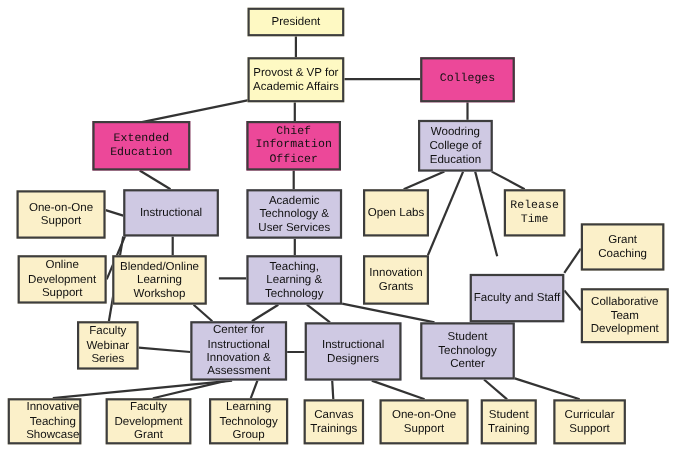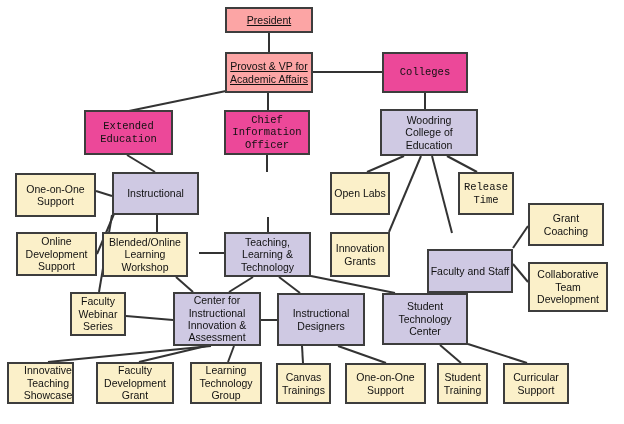--- a/index.html
+++ b/index.html
@@ -30,21 +30,21 @@
     display: flex;
     align-items: center;
     justify-content: center;
     text-align: center;
     white-space: pre-line;
     font-size: 10.5px;
     line-height: 1.18;
     color: #111111;
     z-index: 2;
   }
-  .node.green  { background: #fca5a5; text-decoration: underline; }
+  .node.green  { background: #fef9c3; }
   .node.blue   { background: #ec4899; font-family: Liberation Mono, monospace; }
   .node.purple { background: #cfc9e3; }
   .node.yellow { background: #fbf0c9; }
 </style>
 </head>
 <body>
 
 <div id="canvas">
   <svg id="edges-svg" viewBox="0 0 624 424" xmlns="http://www.w3.org/2000/svg">
       <line x1="269" y1="33" x2="269" y2="52" stroke="#333333" stroke-width="2"></line>
@@ -83,26 +83,29 @@
 
 <div class="node green" style="left: 225px; top: 7px; width: 88px; height: 26px;">President</div>
     <div class="node green" style="left: 225px; top: 52px; width: 88px; height: 41px;">Provost &amp; VP for
 Academic Affairs</div>
     <div class="node blue" style="left: 382px; top: 52px; width: 86px; height: 41px;">Colleges</div>
     <div class="node blue" style="left: 84px; top: 110px; width: 89px; height: 45px;">Extended
 Education</div>
     <div class="node blue" style="left: 224px; top: 110px; width: 86px; height: 45px;">Chief
 Information
 Officer</div>
-    <div class="node purple" style="left: 380px; top: 109px; width: 98px; height: 47px;">Woodring
+    <div class="node purple" style="left: 380px; top: 109px; width: 68px; height: 47px;">Woodring
 College of
 Education</div>
     <div class="node yellow" style="left: 15px; top: 173px; width: 81px; height: 44px;">One-on-One
 Support</div>
     <div class="node purple" style="left: 112px; top: 172px; width: 87px; height: 43px;">Instructional</div>
+    <div class="node purple" style="left: 224px; top: 172px; width: 87px; height: 45px;">Academic
+Technology &amp;
+User Services</div>
     <div class="node yellow" style="left: 330px; top: 172px; width: 60px; height: 43px;">Open Labs</div>
     <div class="node yellow" style="left: 458px; top: 172px; width: 56px; height: 43px; font-family: Liberation Mono, monospace;">Release
 Time</div>
     <div class="node yellow" style="left: 16px; top: 232px; width: 81px; height: 44px;">Online
 Development
 Support</div>
     <div class="node yellow" style="left: 102px; top: 232px; width: 86px; height: 45px;">Blended/Online
 Learning
 Workshop</div>
     <div class="node purple" style="left: 224px; top: 232px; width: 87px; height: 45px;">Teaching,

